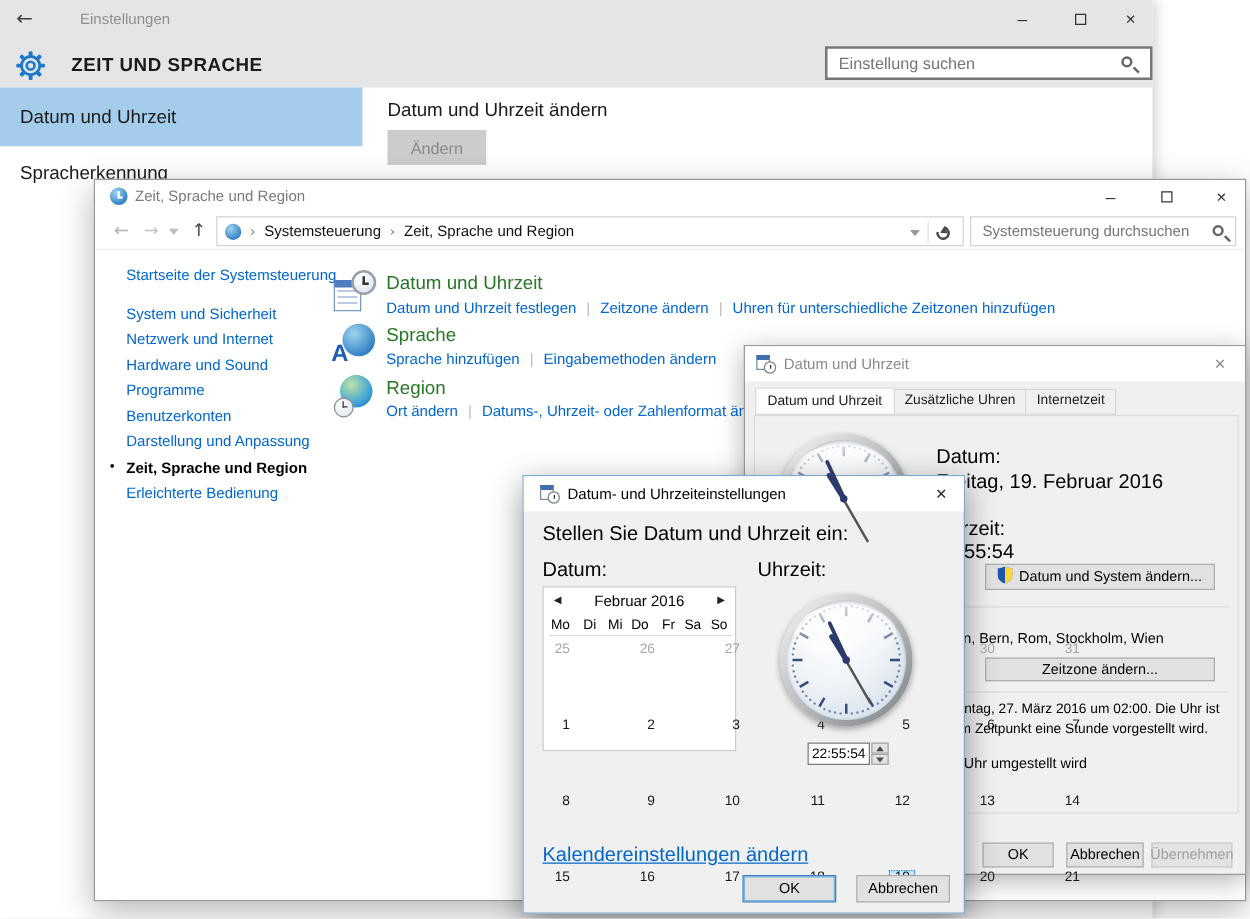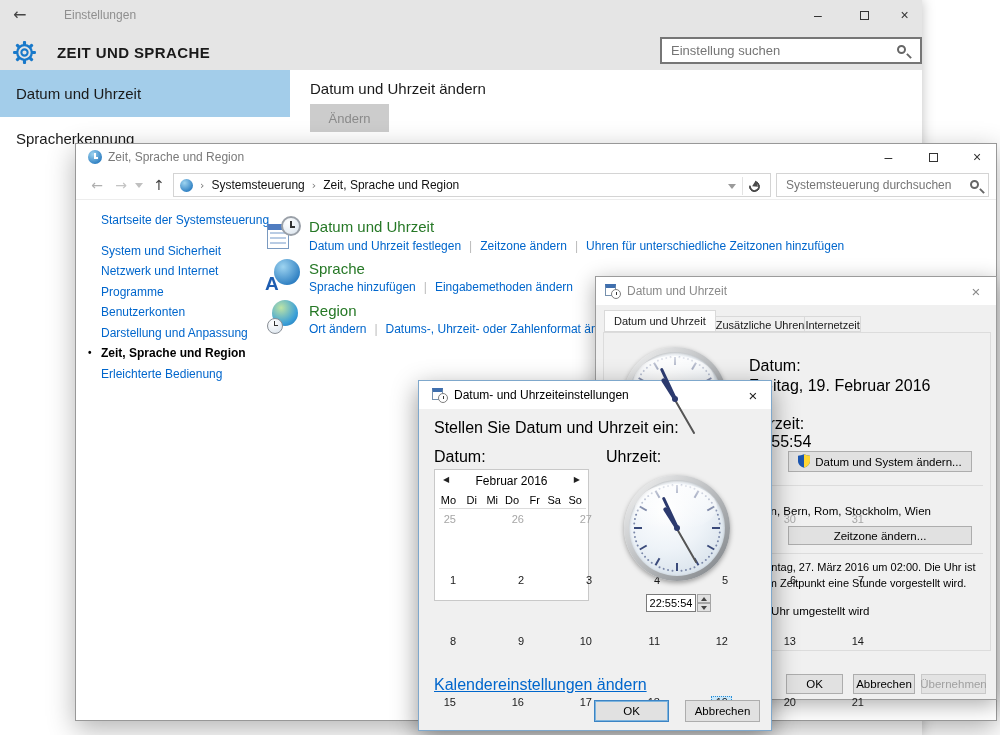--- a/index.html
+++ b/index.html
@@ -83,21 +83,21 @@
   .ico-dlg .k { position:absolute; right:0; bottom:0; width:10px; height:10px; border-radius:50%; background:#fff; border:1px solid #7f7f7f; }
   .ico-dlg .k::after { content:""; position:absolute; left:3.5px; top:1.5px; width:1.2px; height:3.5px; background:#333; }
   .btn32 { position:absolute; background:#e1e1e1; border:1px solid #adadad; font-size:11.5px; color:#000; display:flex; align-items:center; justify-content:center; cursor:pointer; }
   .btn32.focus { border-color:#3c84c4; box-shadow:inset 0 0 0 1px #7db4de; }
   .btn32.disabled { background:#e3e3e3; border-color:#c9c9c9; color:#a0a0a0; cursor:default; }
   .hline { position:absolute; height:1px; background:#dcdcdc; }
 
   
   #w-dt { left:595px; top:276px; width:402px; height:424px; background:#f0f0f0; border:1px solid #9b9b9b; box-shadow:0 5px 20px rgba(0,0,0,.32); }
   .tabs { position:absolute; left:8px; top:33px; height:22px; display:flex; align-items:flex-end; }
-  .tab { font-size:11px; border:1px solid #d9d9d9; background:#f0f0f0; padding:2px 0 3px; height:16px; margin-right:-1px; white-space:nowrap; cursor:pointer; }
+  .tab { font-size:11px; border:1px solid #d9d9d9; background:#f0f0f0; padding:2px 8px 3px; height:21px; margin-right:-1px; white-space:nowrap; cursor:pointer; }
   .tab.active { background:#fdfdfd; height:22px; padding:4px 9px; position:relative; z-index:3; }
   .tab-panel { position:absolute; left:7px; top:55px; width:388px; height:319px; border:1px solid #dcdcdc; background:#f0f0f0; }
   .lbl12 { position:absolute; font-size:16px; color:#000; white-space:nowrap; }
   .lbl11 { position:absolute; font-size:11px; color:#000; white-space:nowrap; }
   .shield { display:inline-block; margin-right:5px; }
   .checkbox { position:absolute; width:13px; height:13px; background:#fff; border:1px solid #707070; }
 
   
   #w-set { left:418px; top:380px; width:354px; height:351px; background:#f0f0f0; border:1px solid #7fa8cc; box-shadow:0 8px 24px rgba(0,0,0,.42); }
   .cal { position:absolute; left:15px; top:88px; width:155px; height:132px; background:#fff; border:1px solid #c9c9c9; }
@@ -222,20 +222,23 @@
 
     <div class="cp-side">
         <div class="cp-side-item">
           <span>Startseite der Systemsteuerung</span>
         </div>
         <div class="cp-side-item">
           <span>System und Sicherheit</span>
         </div>
         <div class="cp-side-item">
           <span>Netzwerk und Internet</span>
+        </div>
+        <div class="cp-side-item">
+          <span>Hardware und Sound</span>
         </div>
         <div class="cp-side-item">
           <span>Programme</span>
         </div>
         <div class="cp-side-item">
           <span>Benutzerkonten</span>
         </div>
         <div class="cp-side-item">
           <span>Darstellung und Anpassung</span>
         </div>

